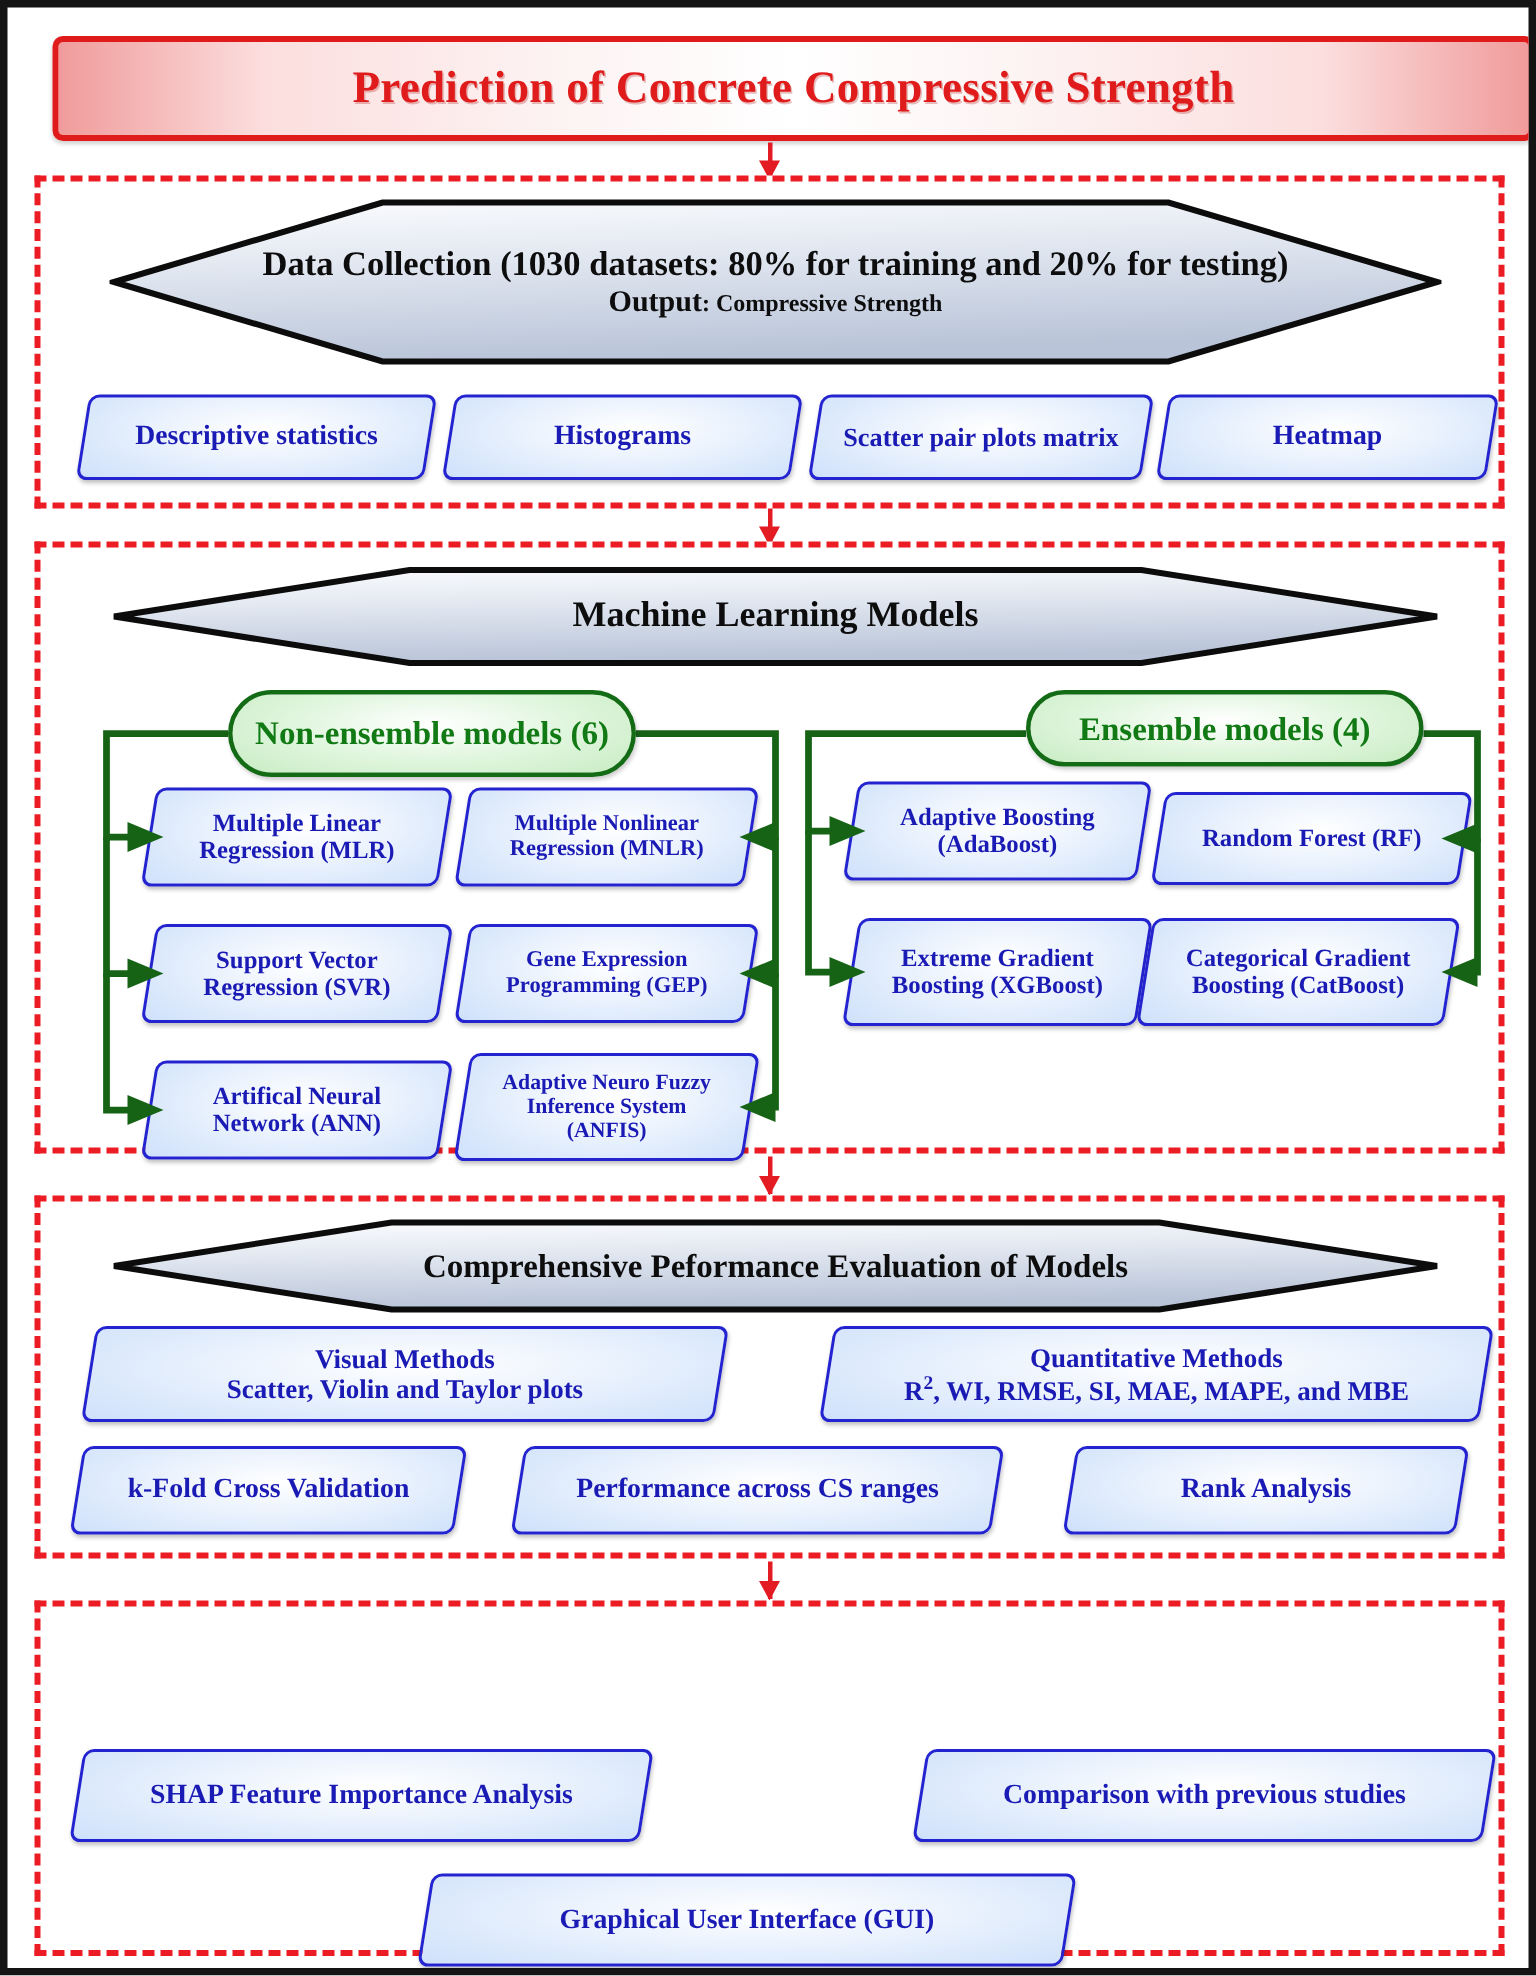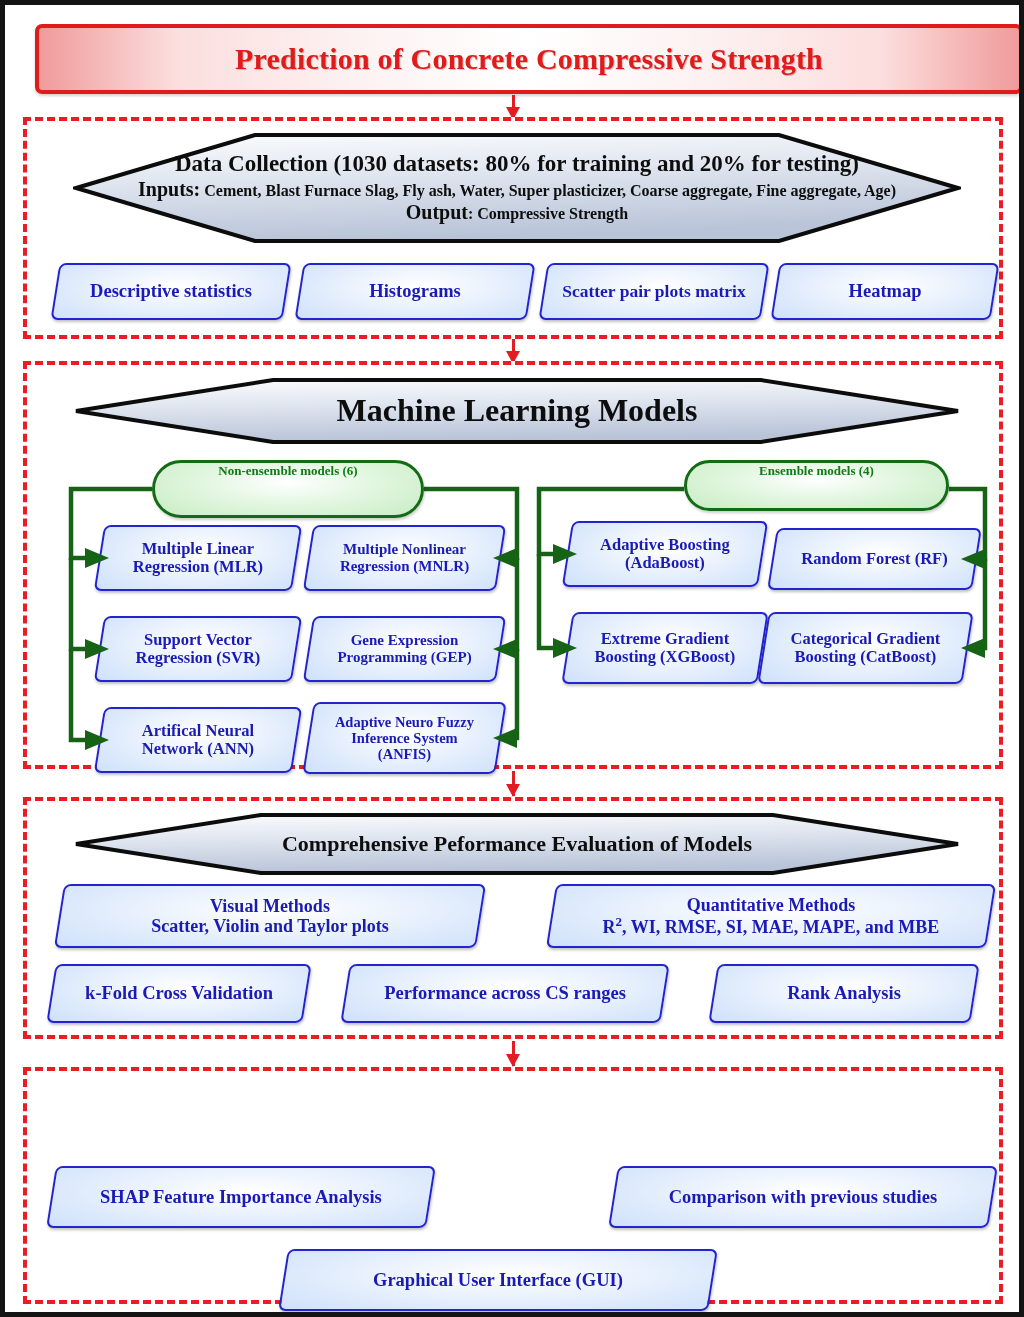--- a/index.html
+++ b/index.html
@@ -78,21 +78,21 @@
 
   
   #hex-data{ left:46px; top:11px; width:888px; height:112px; }
   #hex-data .hxt{ flex-direction:column; }
   #hex-data .l1{ font-size:23px; }
   #hex-data .l2{ font-size:16px; }
   #hex-data .l2 b{ font-size:20px; }
   #hex-data .l3{ font-size:16px; }
   #hex-data .l3 b{ font-size:20px; }
 
-  #hex-ml{   left:46px; top:12px; width:888px; height:68px; font-size:32px; }
+  #hex-ml{   left:46px; top:12px; width:888px; height:68px; font-size:24px; }
   #hex-eval{ left:46px; top:11px; width:888px; height:64px; font-size:22px; }
   #hex-best{ left:46px; top:13px; width:888px; height:64px; font-size:22px; }
 
   
   .chip{
     position:absolute;
     display:flex; align-items:center; justify-content:center;
     text-align:center;
     color:#1a1ab4;
     font-weight:bold;
@@ -109,27 +109,27 @@
 
   
   #c-desc{ left:28px;  top:142px; width:232px; height:57px; font-size:18.5px; }
   #c-hist{ left:272px; top:142px; width:232px; height:57px; font-size:18.5px; }
   #c-scat{ left:516px; top:142px; width:222px; height:57px; font-size:17.5px; }
   #c-heat{ left:748px; top:142px; width:220px; height:57px; font-size:18.5px; }
 
   
   .pill{
     position:absolute;
-    display:flex; justify-content:center;
+    display:flex; align-items:center; justify-content:center;
     border:3px solid #136b16;
     border-radius:34px;
     background:radial-gradient(120% 160% at 50% 38%, #ffffff 0%, #e4f7e2 25%, #bfe9b9 66%, #9bd993 100%);
     color:#127a15;
     font-weight:bold;
-    font-size:13px;
+    font-size:22px;
     box-shadow:1px 2px 3px rgba(0,0,0,.2);
     z-index:4;
   }
   #pill-non{ left:125px; top:95px; width:272px; height:58px; }
   #pill-ens{ left:657px; top:95px; width:265px; height:51px; }
 
   
   #ml-lines{ position:absolute; left:0; top:0; width:980px; height:408px; z-index:1; }
 
   
@@ -182,24 +182,20 @@
           <linearGradient id="gHex1" x1="0" y1="0" x2="0.25" y2="1">
             <stop offset="0%" stop-color="#fbfcfe"></stop>
             <stop offset="45%" stop-color="#dfe5ef"></stop>
             <stop offset="100%" stop-color="#b9c4d8"></stop>
           </linearGradient>
         </defs>
         <polygon points="182,3 706,3 885,56 706,109 182,109 3,56" fill="url(#gHex1)" stroke="#0c0c0c" stroke-width="4"></polygon>
       </svg>
       <div class="hxt">
         <div class="l1">Data Collection (1030 datasets: 80% for training and 20% for testing)</div>
-        <div class="l2">
-          <b>Inputs:</b>
-          <span>Cement, Blast Furnace Slag, Fly ash, Water, Super plasticizer, Coarse aggregate, Fine aggregate, Age)</span>
-        </div>
         <div class="l3">
           <b>Output</b><span>: Compressive Strength</span>
         </div>
       </div>
     </div>
 
     <div class="chip" id="c-desc">
         <span>Descriptive statistics</span>
       </div>
     <div class="chip" id="c-hist">

